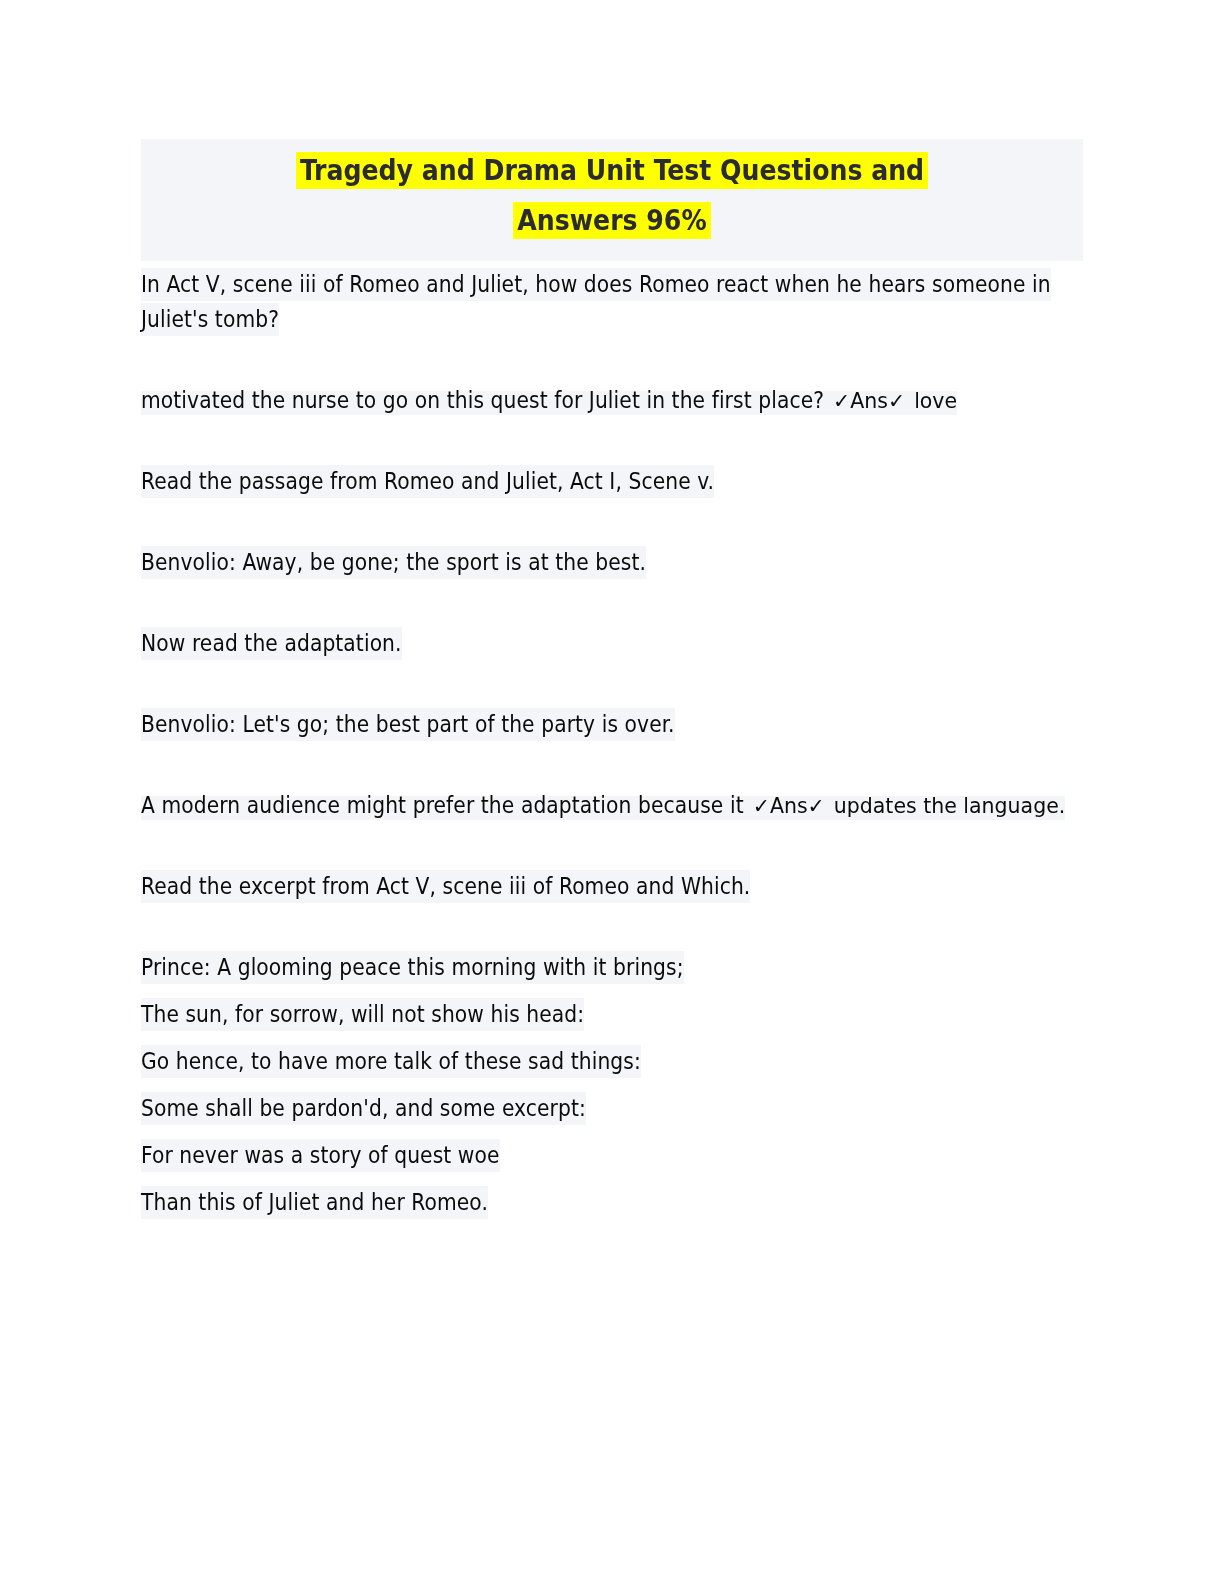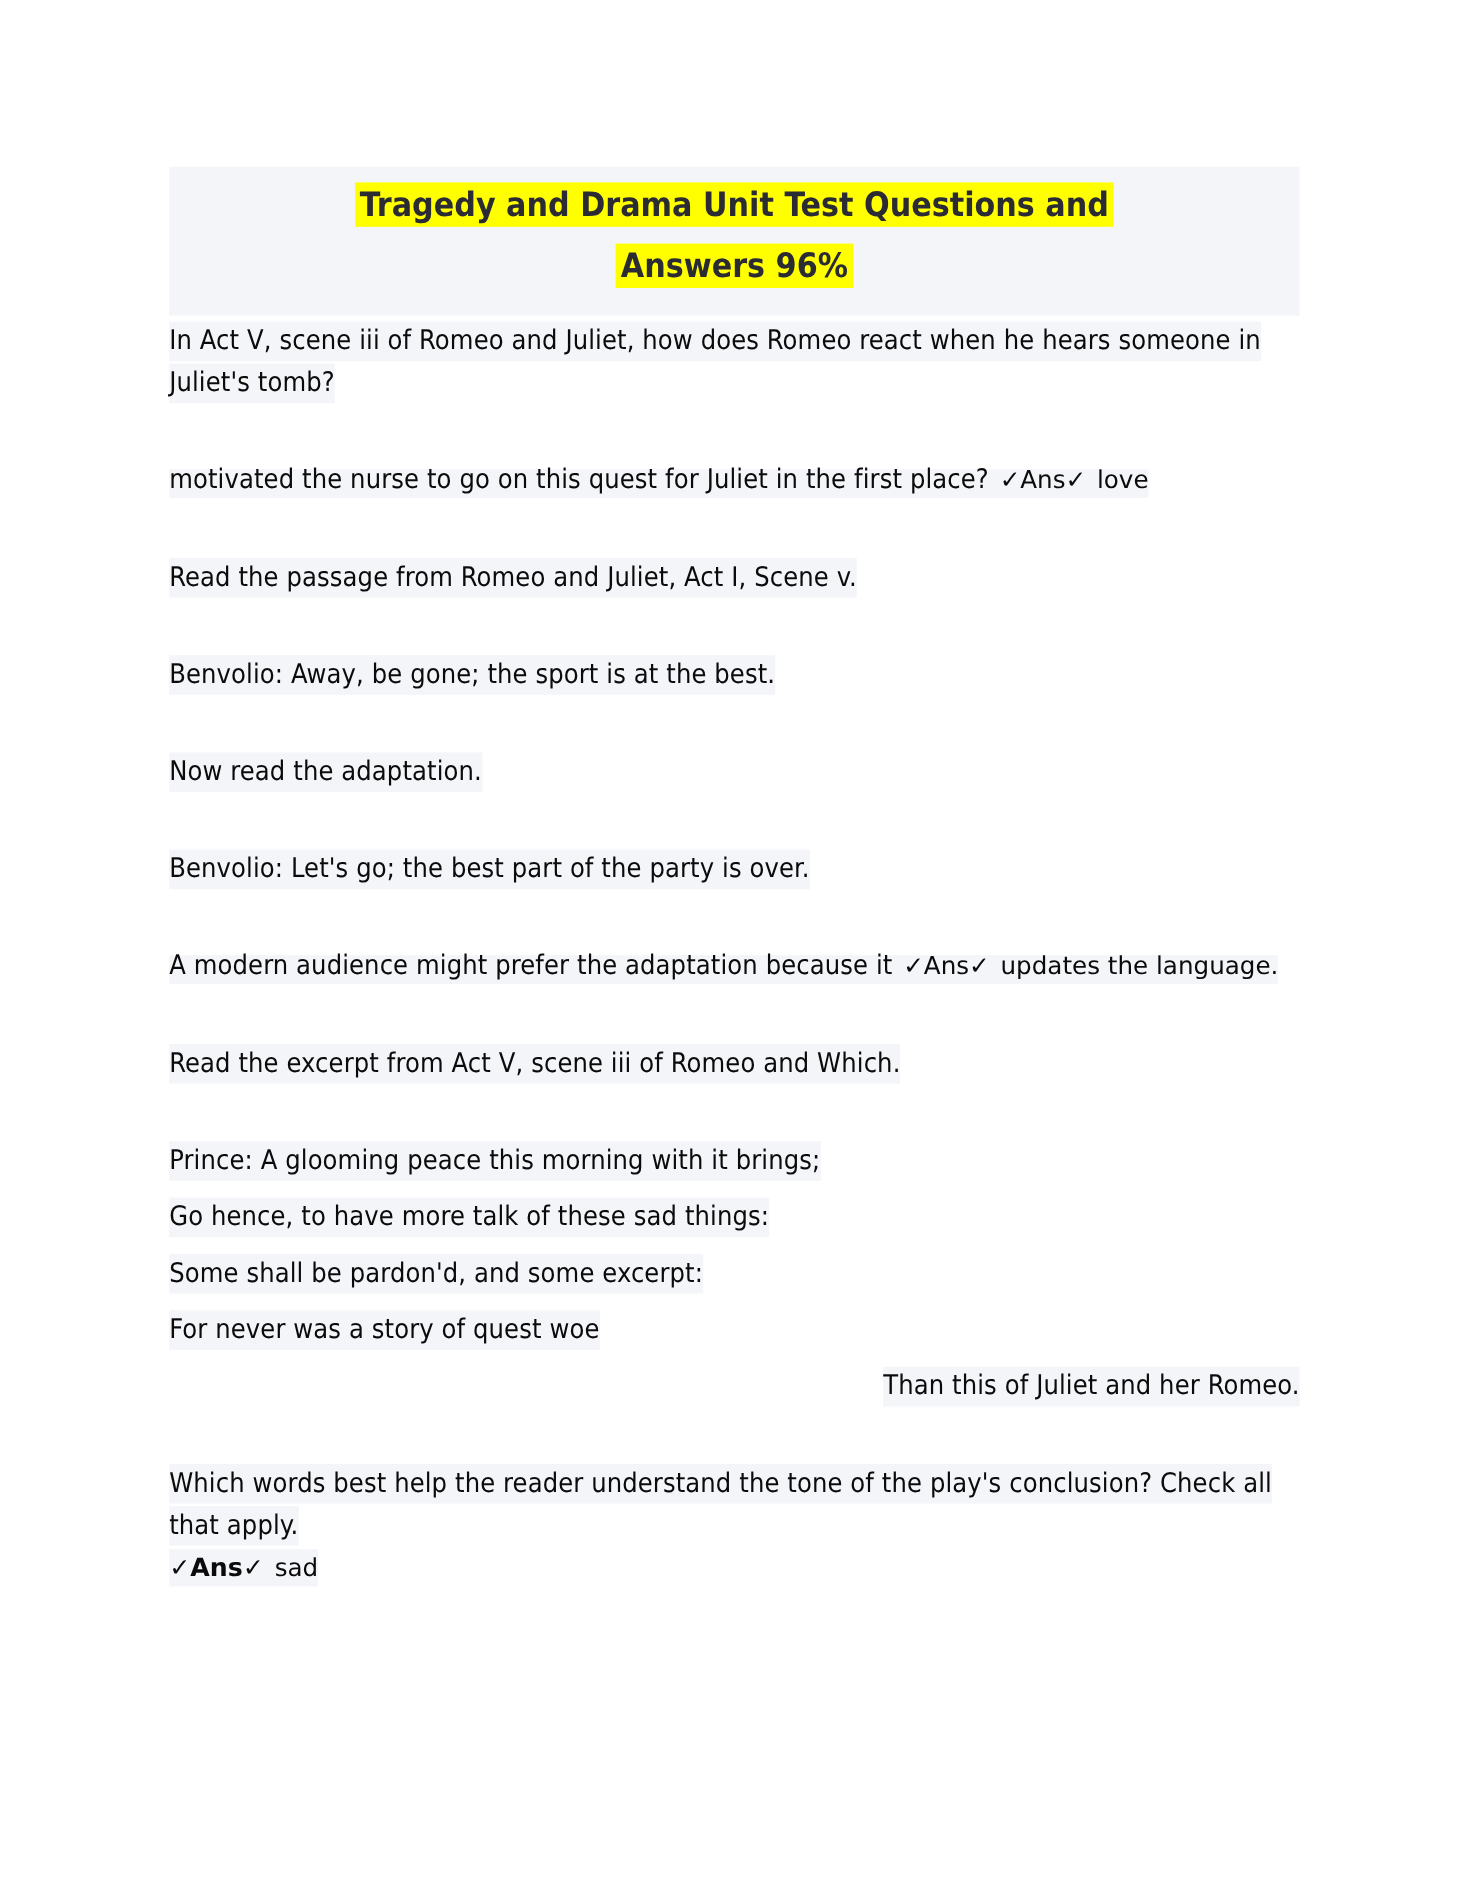--- a/index.html
+++ b/index.html
@@ -63,21 +63,21 @@
   .block {
     margin: 0 0 46px 0;
   }
   .block.tight { margin-bottom: 0; }
 
   
   .verse {
     margin: 0 0 46px 0;
   }
   .verse .ln { margin-bottom: 12px; }
-  .verse .ln:last-child { margin-bottom: 0; text-align: right; }
+  .verse .ln:last-child { margin-bottom: 0; }
 
   .ln {
     display: block;
     line-height: 33px;
     margin: 0;
   }
 
   
   .hl {
     background: #f4f5f9;
@@ -151,25 +151,22 @@
     <div class="block">
       <span class="ln"><span class="hl"><span class="q">A modern audience might prefer the adaptation because it</span><span class="gap"></span><span class="a mark">✓Ans✓</span><span class="gap"></span><span class="a answord">updates the language.</span></span></span>
     </div>
 
     <div class="block">
       <span class="ln"><span class="hl q">Read the excerpt from Act V, scene iii of Romeo and Which.</span></span>
     </div>
 
     <div class="verse">
       <span class="ln"><span class="hl q">Prince: A glooming peace this morning with it brings;</span></span>
+      <span class="ln"><span class="hl q">The sun, for sorrow, will not show his head:</span></span>
       <span class="ln"><span class="hl q">Go hence, to have more talk of these sad things:</span></span>
       <span class="ln"><span class="hl q">Some shall be pardon'd, and some excerpt:</span></span>
       <span class="ln"><span class="hl q">For never was a story of quest woe</span></span>
       <span class="ln"><span class="hl q">Than this of Juliet and her Romeo.</span></span>
     </div>
 
-    <div class="block tight">
-      <span class="ln"><span class="hl q">Which words best help the reader understand the tone of the play's conclusion? Check all that apply.</span></span>
-      <span class="ln"><span class="hl a"><span class="mark">✓Ans✓</span><span class="gap"></span><span class="answord">sad</span></span></span>
-    </div>
 
   </div>
 </div>
 
 </body></html>

